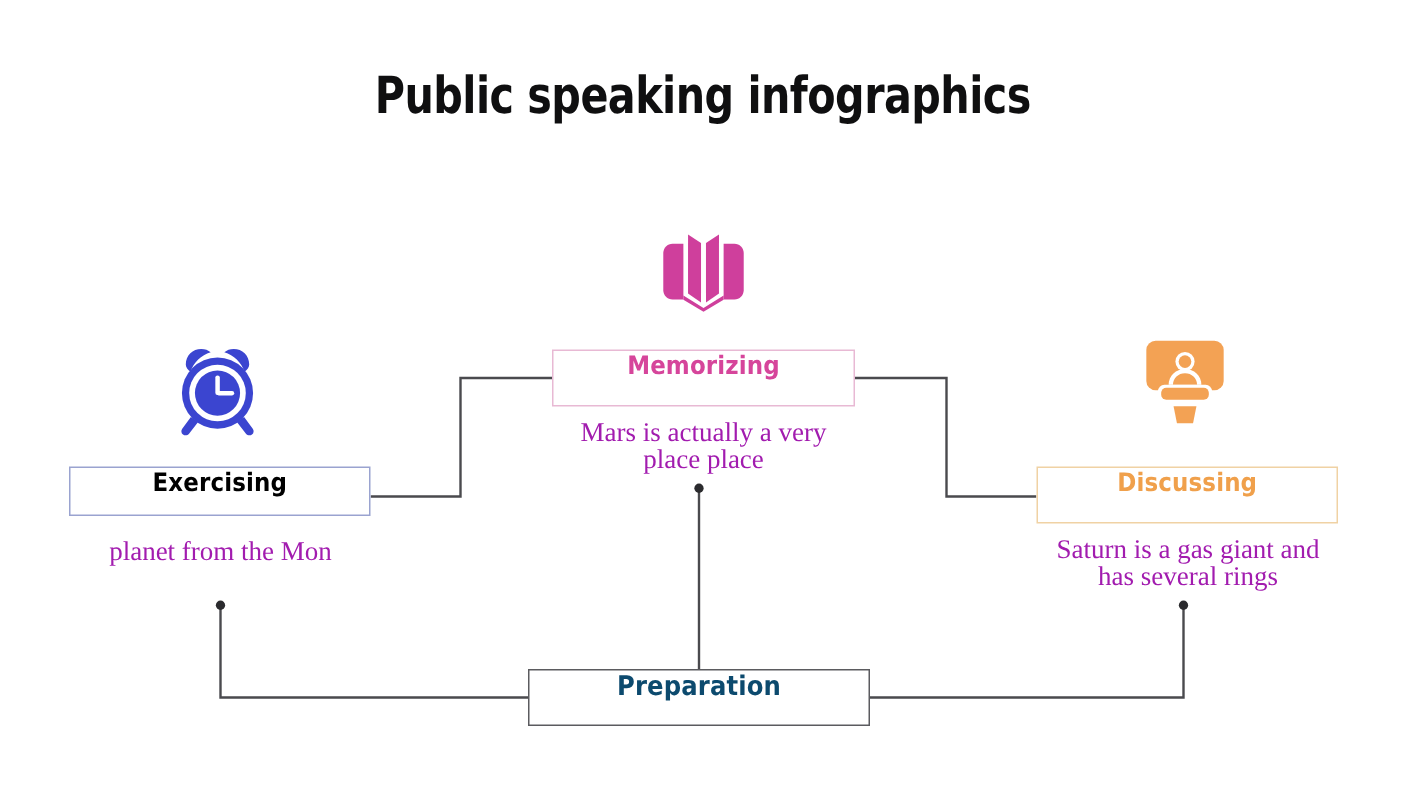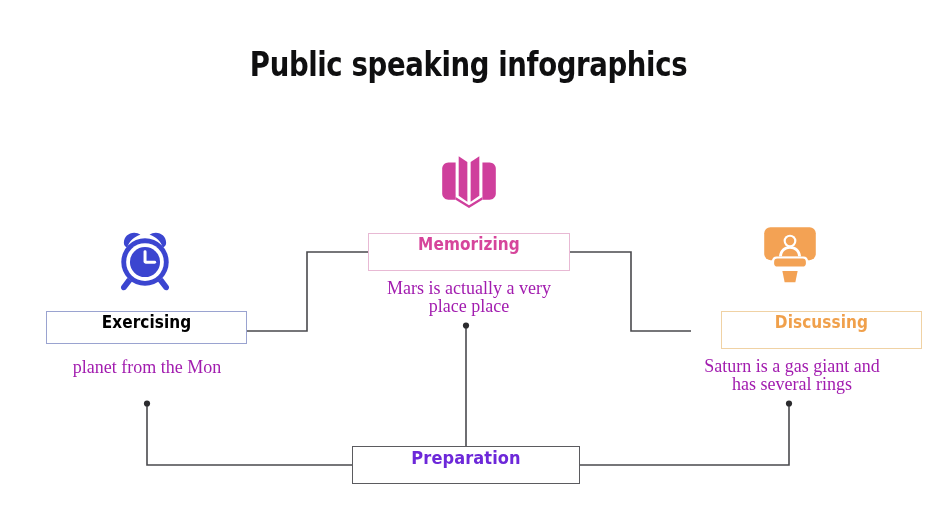--- a/index.html
+++ b/index.html
@@ -97,33 +97,32 @@
     left: 362px; top: 279px;  width: 214px;
   }
   #icon-memorizing {
     left: 436px; top: 146px;  width: 66px; height: 66px;
   }
 
   #box-discussing {
     left: 691px; top: 311px;  width: 201px; height: 38px;
     border: 1.5px solid #f0d2a4;
     color: #f0a04b;
-    margin-left: 30px;
   }
   #cap-discussing {
     left: 684px; top: 357px;  width: 216px;
   }
   #icon-discussing {
     left: 757px; top: 222px;  width: 66px; height: 66px;
   }
 
   #box-preparation {
     left: 352px; top: 446px;  width: 228px; height: 38px;
     border: 1.5px solid #5b5b5f;
-    color: #6d28d9;
+    color: #0c4a6e;
     font-size: 18px;
   }
 </style>
 </head>
 <body>
 
 <div id="slide">
 
   <div id="title">Public speaking infographics</div>
 

